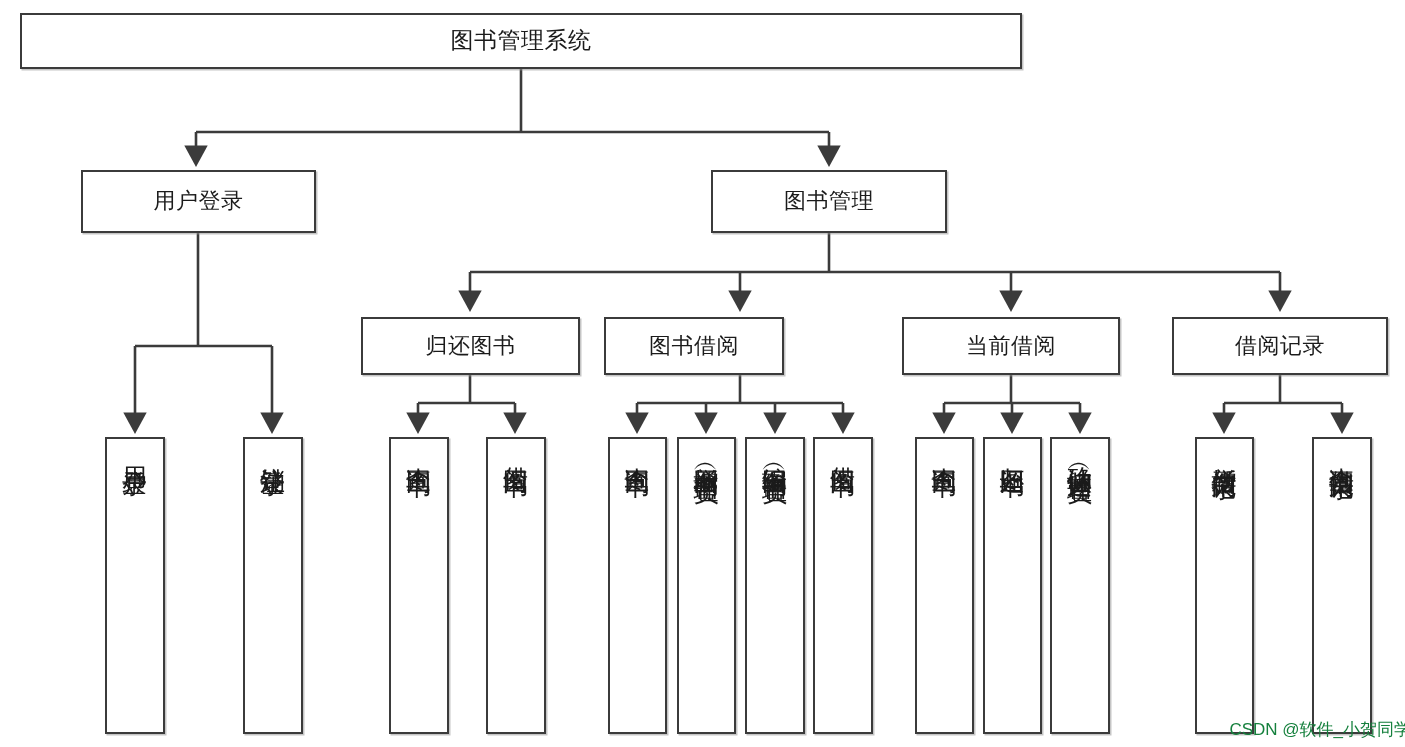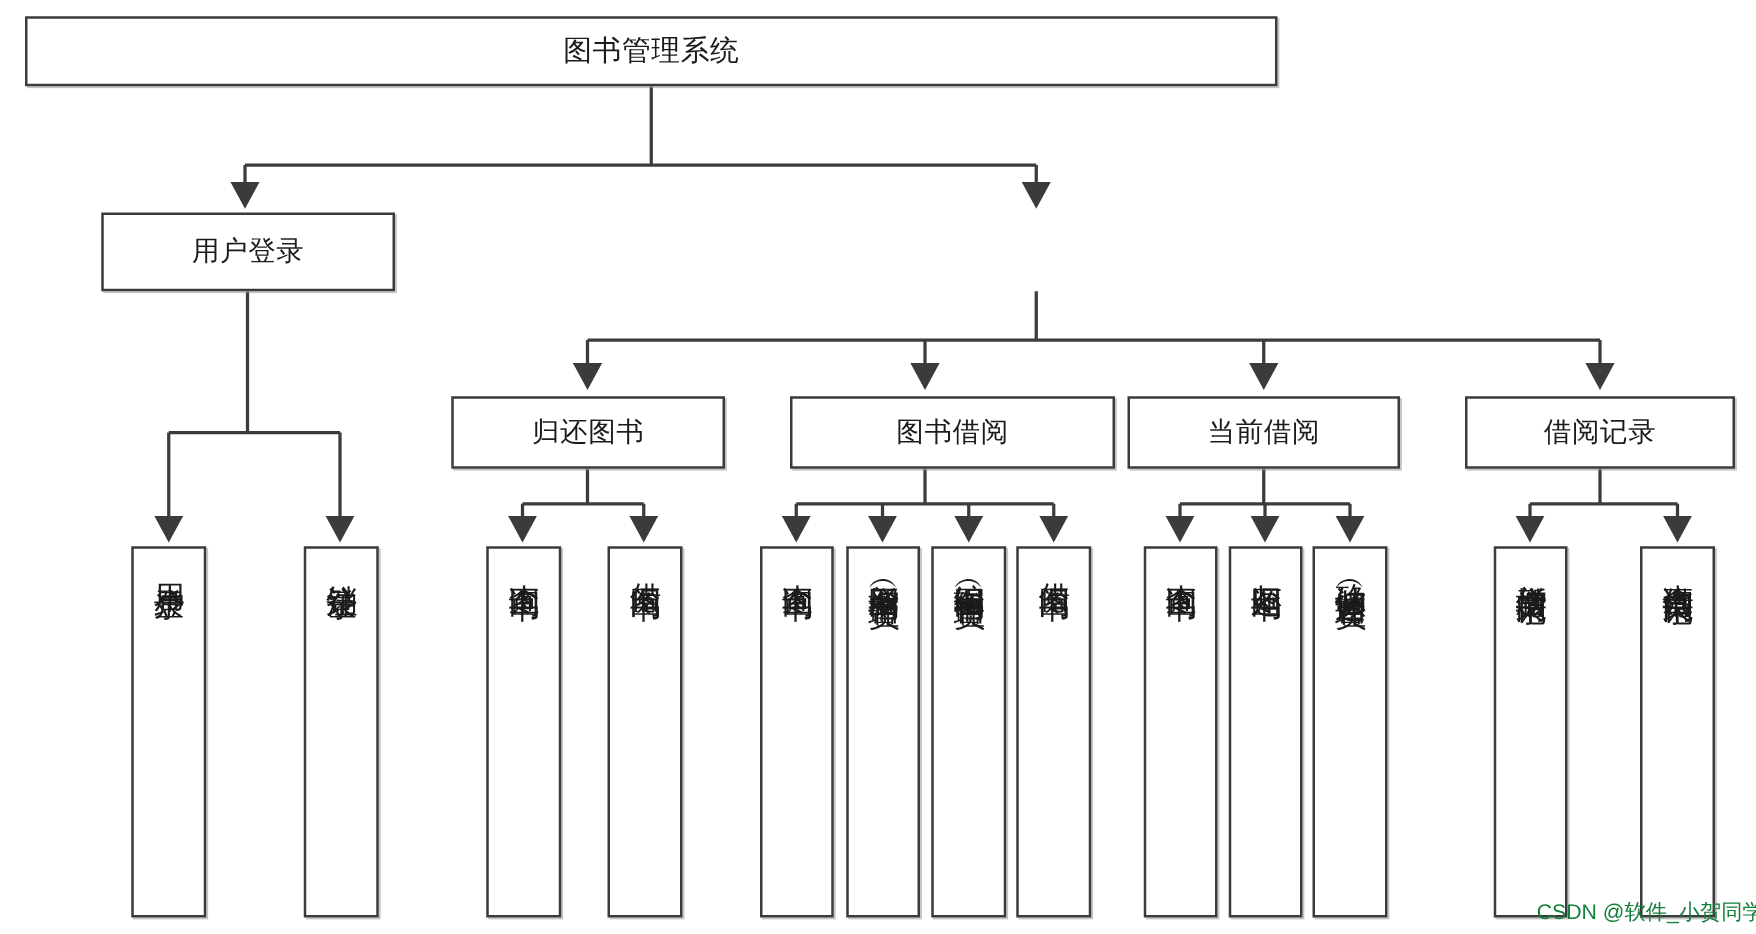--- a/index.html
+++ b/index.html
@@ -128,25 +128,28 @@
     </g>
   </svg>
 
   <div class="node h root" style="left:20px; top:13px; width:1002px; height:56px;">
     <span class="label">图书管理系统</span>
   </div>
 
   <div class="node h" style="left:81px; top:170px; width:235px; height:63px;">
     <span class="label">用户登录</span>
   </div>
+  <div class="node h" style="left:711px; top:170px; width:236px; height:63px;">
+    <span class="label">图书管理</span>
+  </div>
 
   <div class="node h" style="left:361px; top:317px; width:219px; height:58px;">
     <span class="label">归还图书</span>
   </div>
-  <div class="node h" style="left:632px; top:317px; width:260px; height:58px;">
+  <div class="node h" style="left:604px; top:317px; width:180px; height:58px;">
     <span class="label">图书借阅</span>
   </div>
   <div class="node h" style="left:1172px; top:317px; width:216px; height:58px;">
     <span class="label">借阅记录</span>
   </div>
   <div class="node h" style="left:902px; top:317px; width:218px; height:58px;">
     <span class="label">当前借阅</span>
   </div>
 
   <div class="node v" style="left:105px; top:437px; width:60px; height:297px;">

